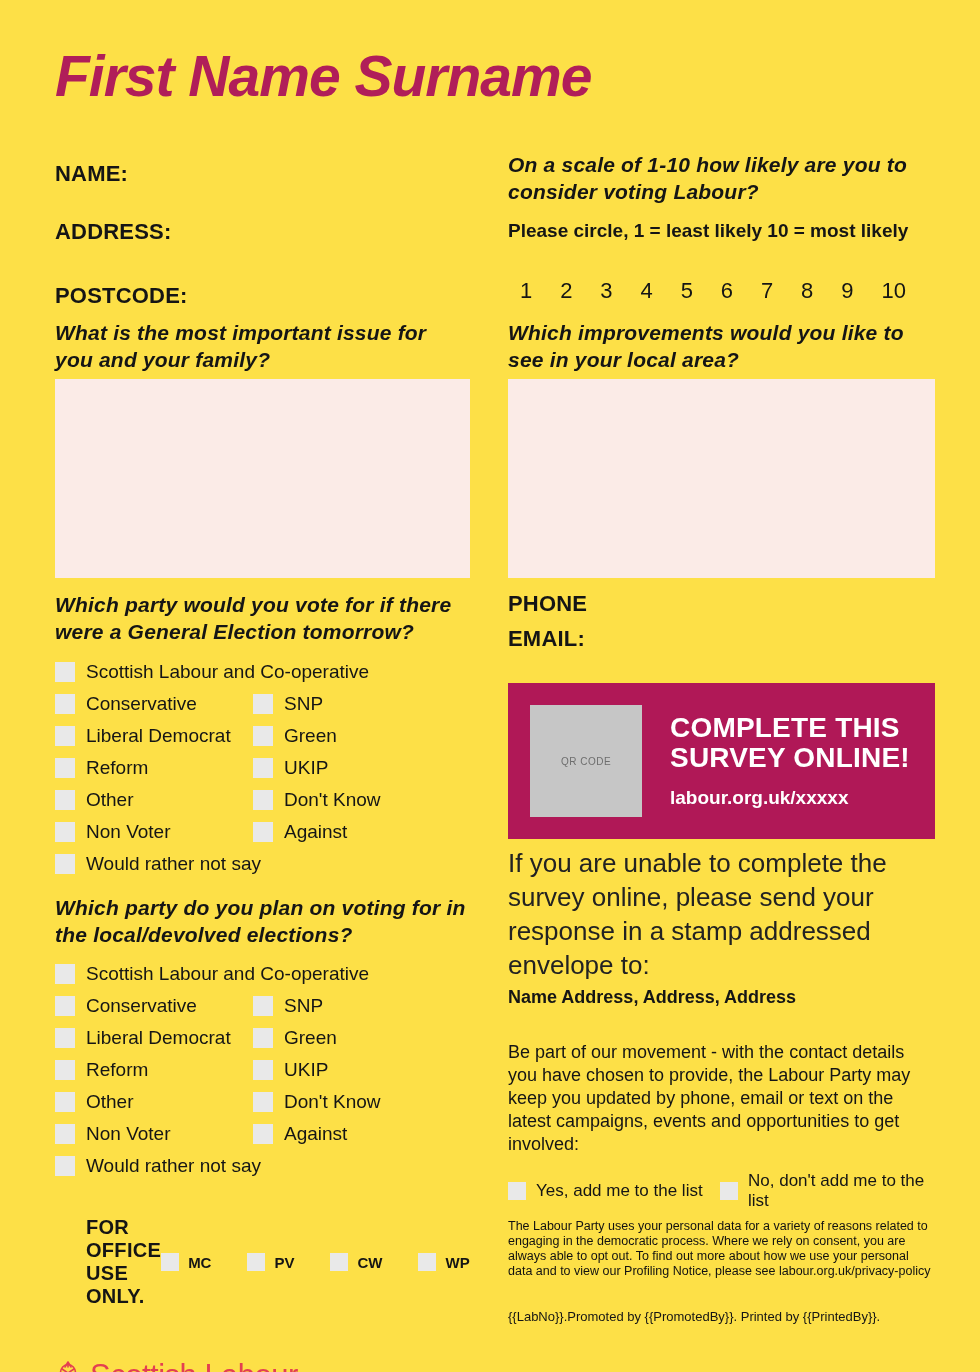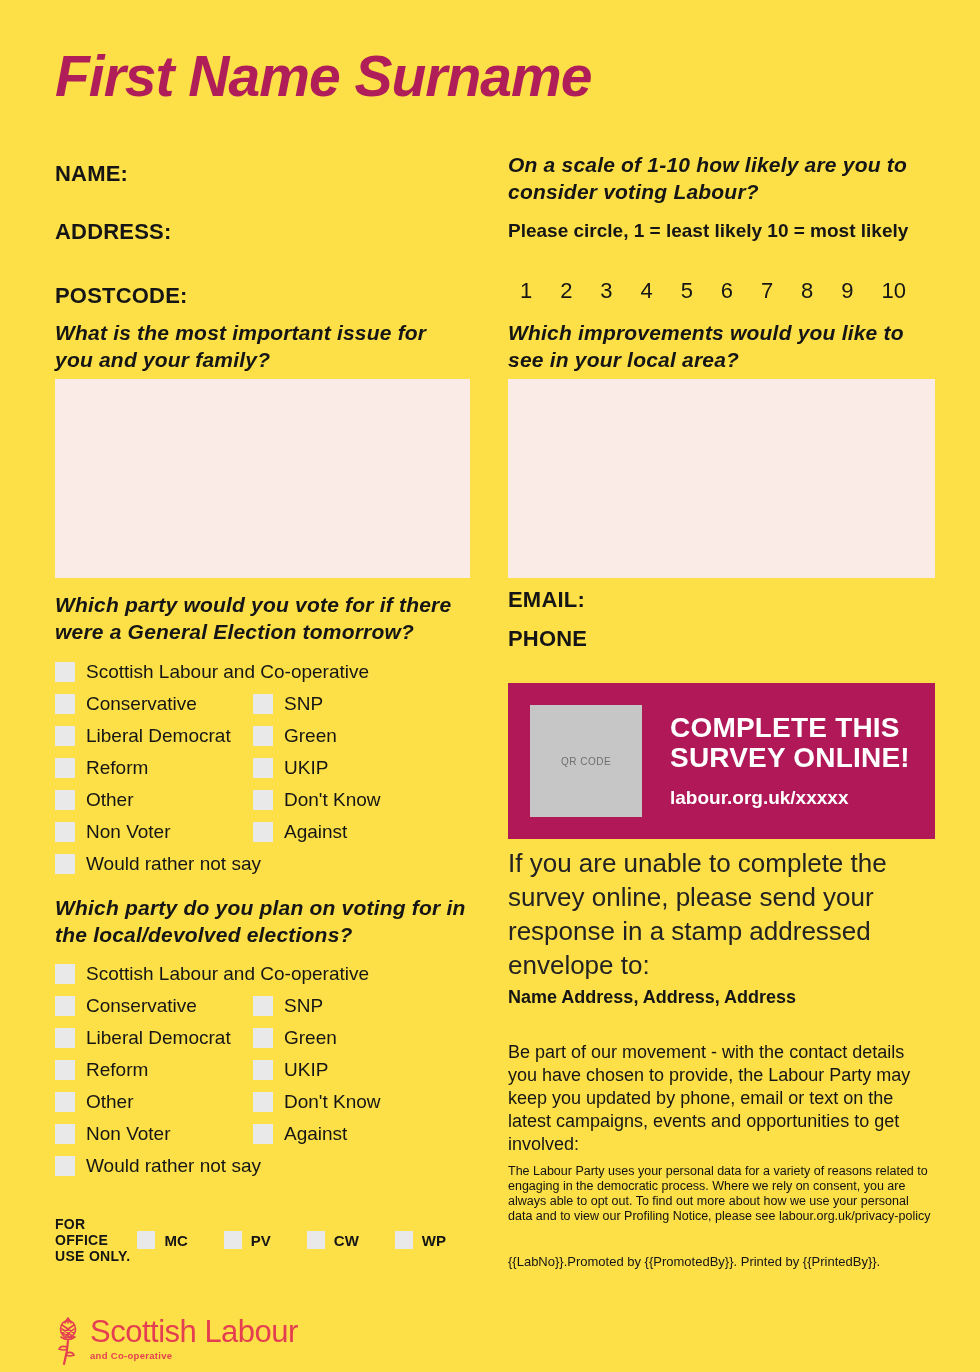--- a/index.html
+++ b/index.html
@@ -53,21 +53,21 @@
   .optin-text { margin-top:31px; font-size:18px; line-height:23px; }
   .optin-row { display:grid; grid-template-columns:212px 1fr; margin-top:15px; align-items:center; }
   .optin-cell { display:flex; align-items:center; gap:10px; }
   .optin-cell .cb { width:18px; height:18px; }
   .optin-label { font-size:17px; line-height:20px; }
 
   .privacy { margin-top:8px; font-size:12.5px; line-height:15px; color:#111; }
   .imprint { margin-top:30px; font-size:13px; line-height:16px; }
 
   .office-row { margin-top:34px; display:flex; align-items:center; }
-  .office-label { font-size:14px; font-weight:bold; letter-spacing:.3px; width:150px; }
+  .office-label { font-size:20px; font-weight:bold; letter-spacing:.3px; width:150px;margin-left:31px; }
   .office-codes { display:flex; align-items:center; gap:12px; }
   .office-code-cell { display:flex; align-items:center; gap:9px; margin-right:24px; }
   .office-code-cell .cb { width:18px; height:18px; }
   .office-code { font-size:15px; font-weight:bold; }
 
   .logo { margin-top:52px; display:flex; align-items:flex-start; gap:8px; }
   .logo-texts { display:flex; flex-direction:column; }
   .logo-name { font-size:31px; font-weight:normal; color:#e43f51; letter-spacing:-0.5px; line-height:1.0; }
   .logo-sub { font-size:9.5px; font-weight:bold; color:#e43f51; margin-top:3px; letter-spacing:.3px; }
 
@@ -296,37 +296,47 @@
         <span>6</span>
         <span>7</span>
         <span>8</span>
         <span>9</span>
         <span>10</span>
       </div>
 
       <div class="q mt-q-improve">Which improvements would you like to see in your local area?</div>
       <div class="answer-box mt-box"></div>
 
+      <div class="field-label mt-phone">PHONE</div>
       <div class="field-label mt-email">EMAIL:</div>
-      <div class="field-label mt-phone">PHONE</div>
 
       <div class="banner">
         <div class="qr">
           <span>QR CODE</span>
         </div>
         <div class="banner-text">
           <div class="banner-headline">COMPLETE THIS SURVEY ONLINE!</div>
           <div class="banner-url">labour.org.uk/xxxxx</div>
         </div>
       </div>
 
       <div class="mail-text">If you are unable to complete the survey online, please send your response in a stamp addressed envelope to:</div>
       <div class="mail-address">Name Address, Address, Address</div>
 
       <div class="optin-text">Be part of our movement - with the contact details you have chosen to provide, the Labour Party may keep you updated by phone, email or text on the latest campaigns, events and opportunities to get involved:</div>
 
+      <div class="optin-row">
+        <span class="optin-cell">
+          <span class="cb"></span>
+          <span class="optin-label">Yes, add me to the list</span>
+        </span>
+        <span class="optin-cell">
+          <span class="cb"></span>
+          <span class="optin-label">No, don't add me to the list</span>
+        </span>
+      </div>
 
       <div class="privacy">The Labour Party uses your personal data for a variety of reasons related to engaging in the democratic process. Where we rely on consent, you are always able to opt out. To find out more about how we use your personal data and to view our Profiling Notice, please see labour.org.uk/privacy-policy</div>
       <div class="imprint">{{LabNo}}.Promoted by {{PromotedBy}}. Printed by {{PrintedBy}}.</div>
 
     </div>
   </div>
 </div>
 
 </body></html>

